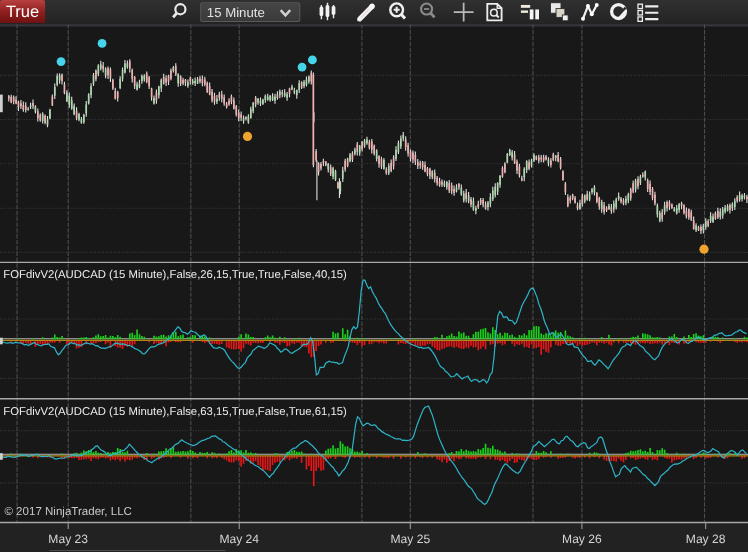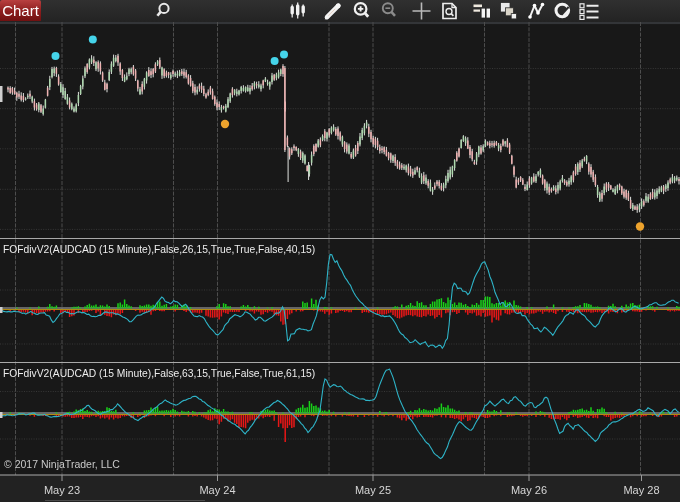--- a/index.html
+++ b/index.html
@@ -62,25 +62,28 @@
       <line x1="373" y1="475" x2="373" y2="481" stroke="#9a9a9a" stroke-width="1"></line>
       <text x="373" y="494" text-anchor="middle" font-family="Liberation Sans, sans-serif" fill="#d6d6d6" font-size="11px">May 25</text>
       <line x1="529" y1="475" x2="529" y2="481" stroke="#9a9a9a" stroke-width="1"></line>
       <text x="529" y="494" text-anchor="middle" font-family="Liberation Sans, sans-serif" fill="#d6d6d6" font-size="11px">May 26</text>
       <line x1="641.5" y1="475" x2="641.5" y2="481" stroke="#9a9a9a" stroke-width="1"></line>
       <text x="641.5" y="494" text-anchor="middle" font-family="Liberation Sans, sans-serif" fill="#d6d6d6" font-size="11px">May 28</text>
       <line x1="45" y1="500.5" x2="205" y2="500.5" stroke="#4a4a4a" stroke-width="1"></line>
     </svg>
 
 <div style="position:absolute;left:0;top:0;width:680px;height:22px;background:linear-gradient(#303030,#232323)">
- <div style="position:absolute;left:0;top:0;width:41px;height:20.5px;background:linear-gradient(#b84040,#8c1d1d 55%,#701111);border-radius:2px 2px 0 0;color:#fff;font-size:15px;font-family:'Liberation Sans',sans-serif;text-align:center;line-height:21px">Chart</div>
+ <div style="position:absolute;left:0;top:0;width:41px;height:20.5px;background:linear-gradient(#b84040,#8c1d1d 55%,#701111);border-radius:2px 2px 0 0;color:#fff;font-size:15px;font-family:'Liberation Sans',sans-serif;text-align:center;line-height:21px">True</div>
  <svg style="position:absolute;left:154px;top:1px" width="18" height="19" viewBox="0 0 18 19">
   <circle cx="10" cy="7.4" r="4.6" stroke="#e9e9e9" stroke-width="2" fill="none"></circle>
   <path d="M6.6 10.9 L3.4 14.8" stroke="#e9e9e9" stroke-width="2.6"></path>
       </svg>
+ <div style="background:linear-gradient(#454545,#3a3a3a);border:1px solid #5a5a5a;border-radius:2px;color:#e2e2e2;font-size:12px;position:absolute;top:2px;height:16px;line-height:16px;padding-left:5px;font-family:Liberation Sans,sans-serif;left:182px;width:84px">15 Minute<svg width="11" height="8" viewBox="0 0 11 8" style="position:absolute;right:7px;top:5px">
+          <path d="M1.2 1.2 L5.5 6 L9.8 1.2" stroke="#d0d0d0" stroke-width="2.2" fill="none"></path>
+        </svg></div>
  <svg style="position:absolute;left:289px;top:1px" width="18" height="20" viewBox="0 0 18 20">
         <path d="M3.2 3.5V16.5M8.7 1.5V17.5M14.2 3.5V15.5" stroke="#e8e8e8" stroke-width="1.3"></path>
         <rect x="1.5" y="5" width="3.4" height="8.5" rx="1.4" fill="#f2f2f2"></rect>
         <rect x="7" y="3.5" width="3.4" height="11" rx="1.4" fill="#f2f2f2"></rect>
         <rect x="12.5" y="4.5" width="3.4" height="8" rx="1.4" fill="#f2f2f2"></rect>
       </svg>
       <svg style="position:absolute;left:322px;top:1px" width="20" height="20" viewBox="0 0 20 20">
         <path d="M5 16.2 L16.4 4.6" stroke="#f2f2f2" stroke-width="4.6" stroke-linecap="round" fill="none"></path>
         <path d="M6.4 14.8 L13.2 7.8" stroke="#e4cbbc" stroke-width="0.9" fill="none"></path>
         <circle cx="16.1" cy="4.9" r="2.4" fill="#f6f6f6"></circle>

